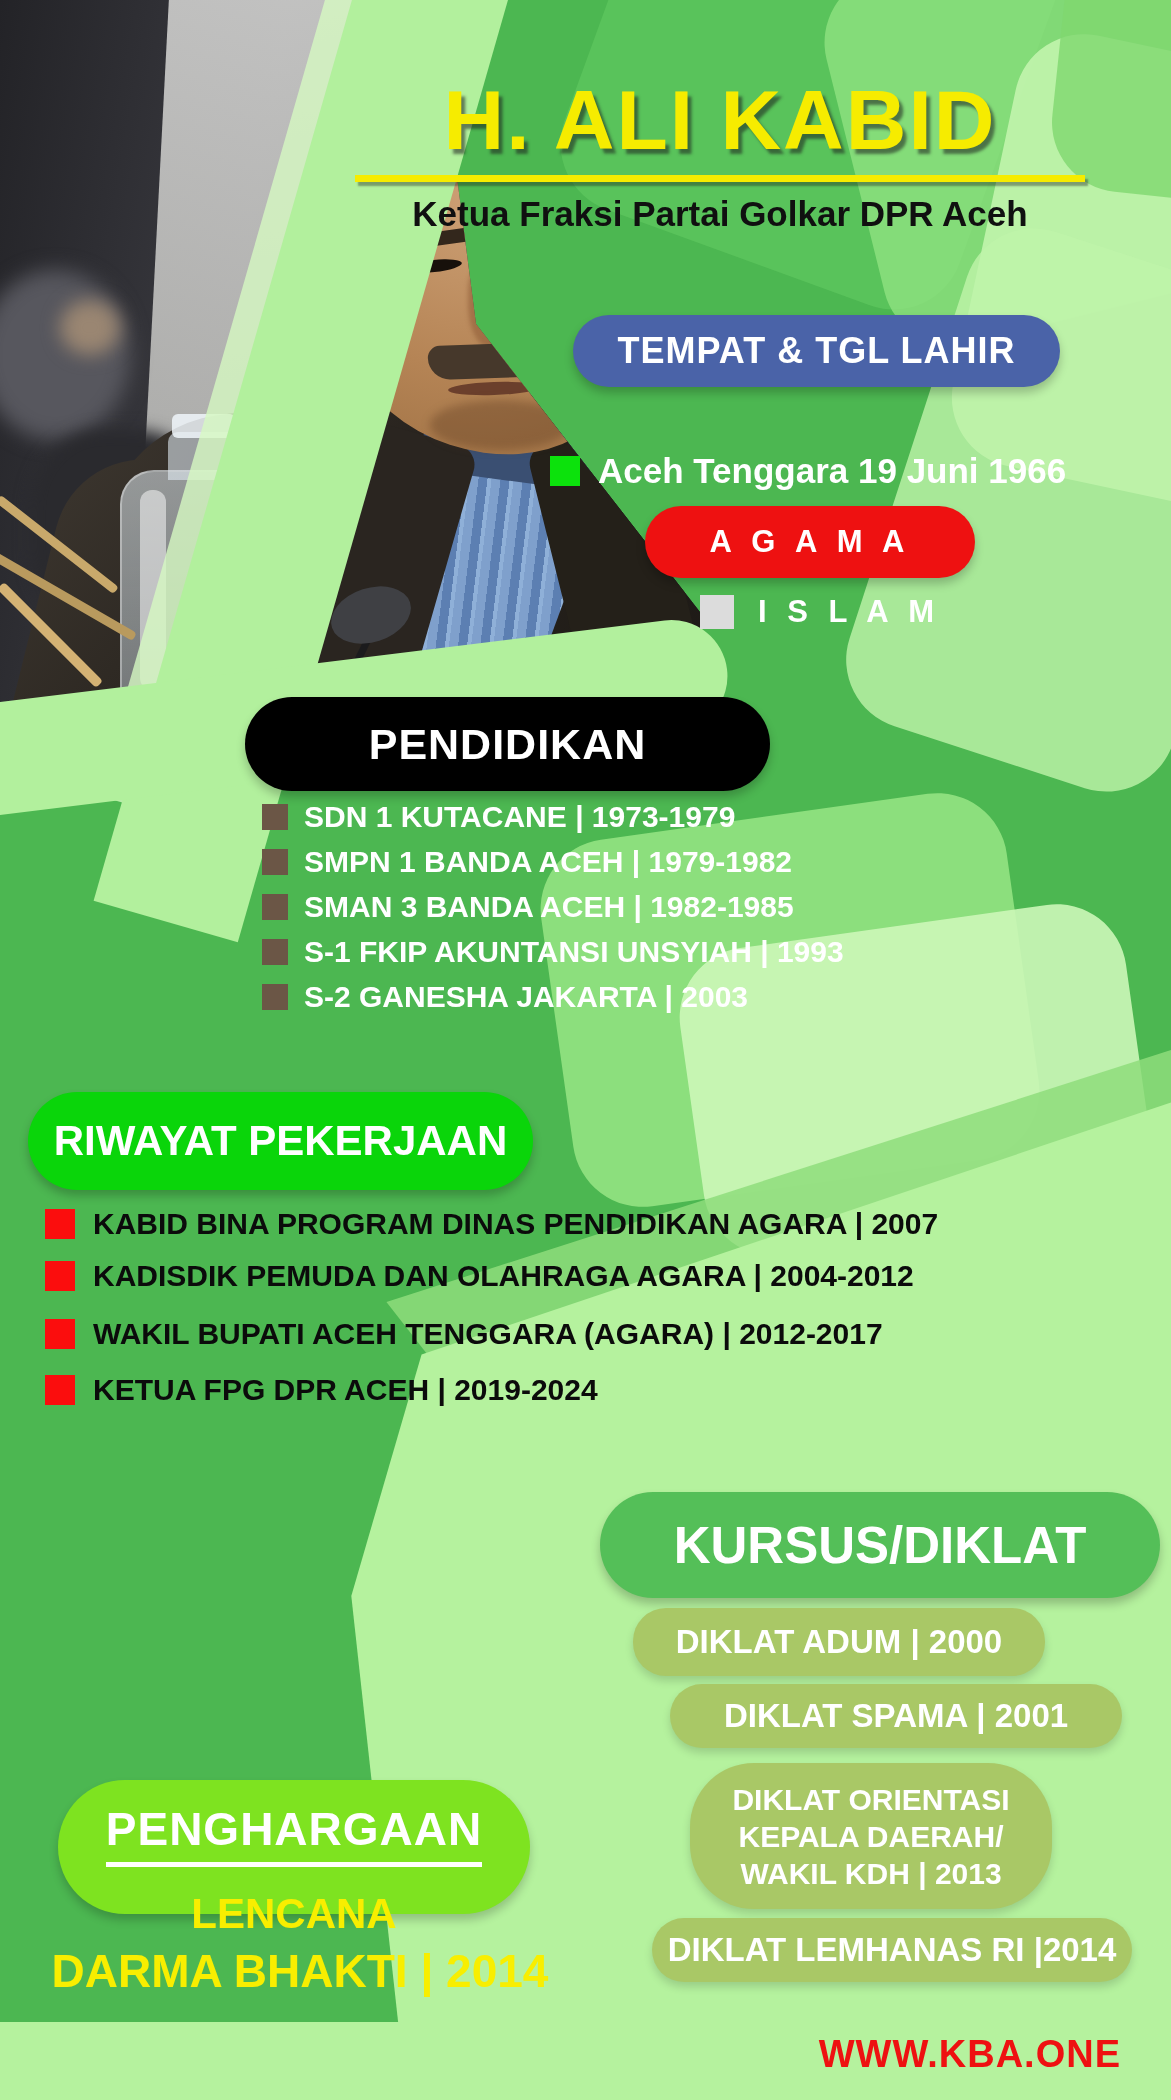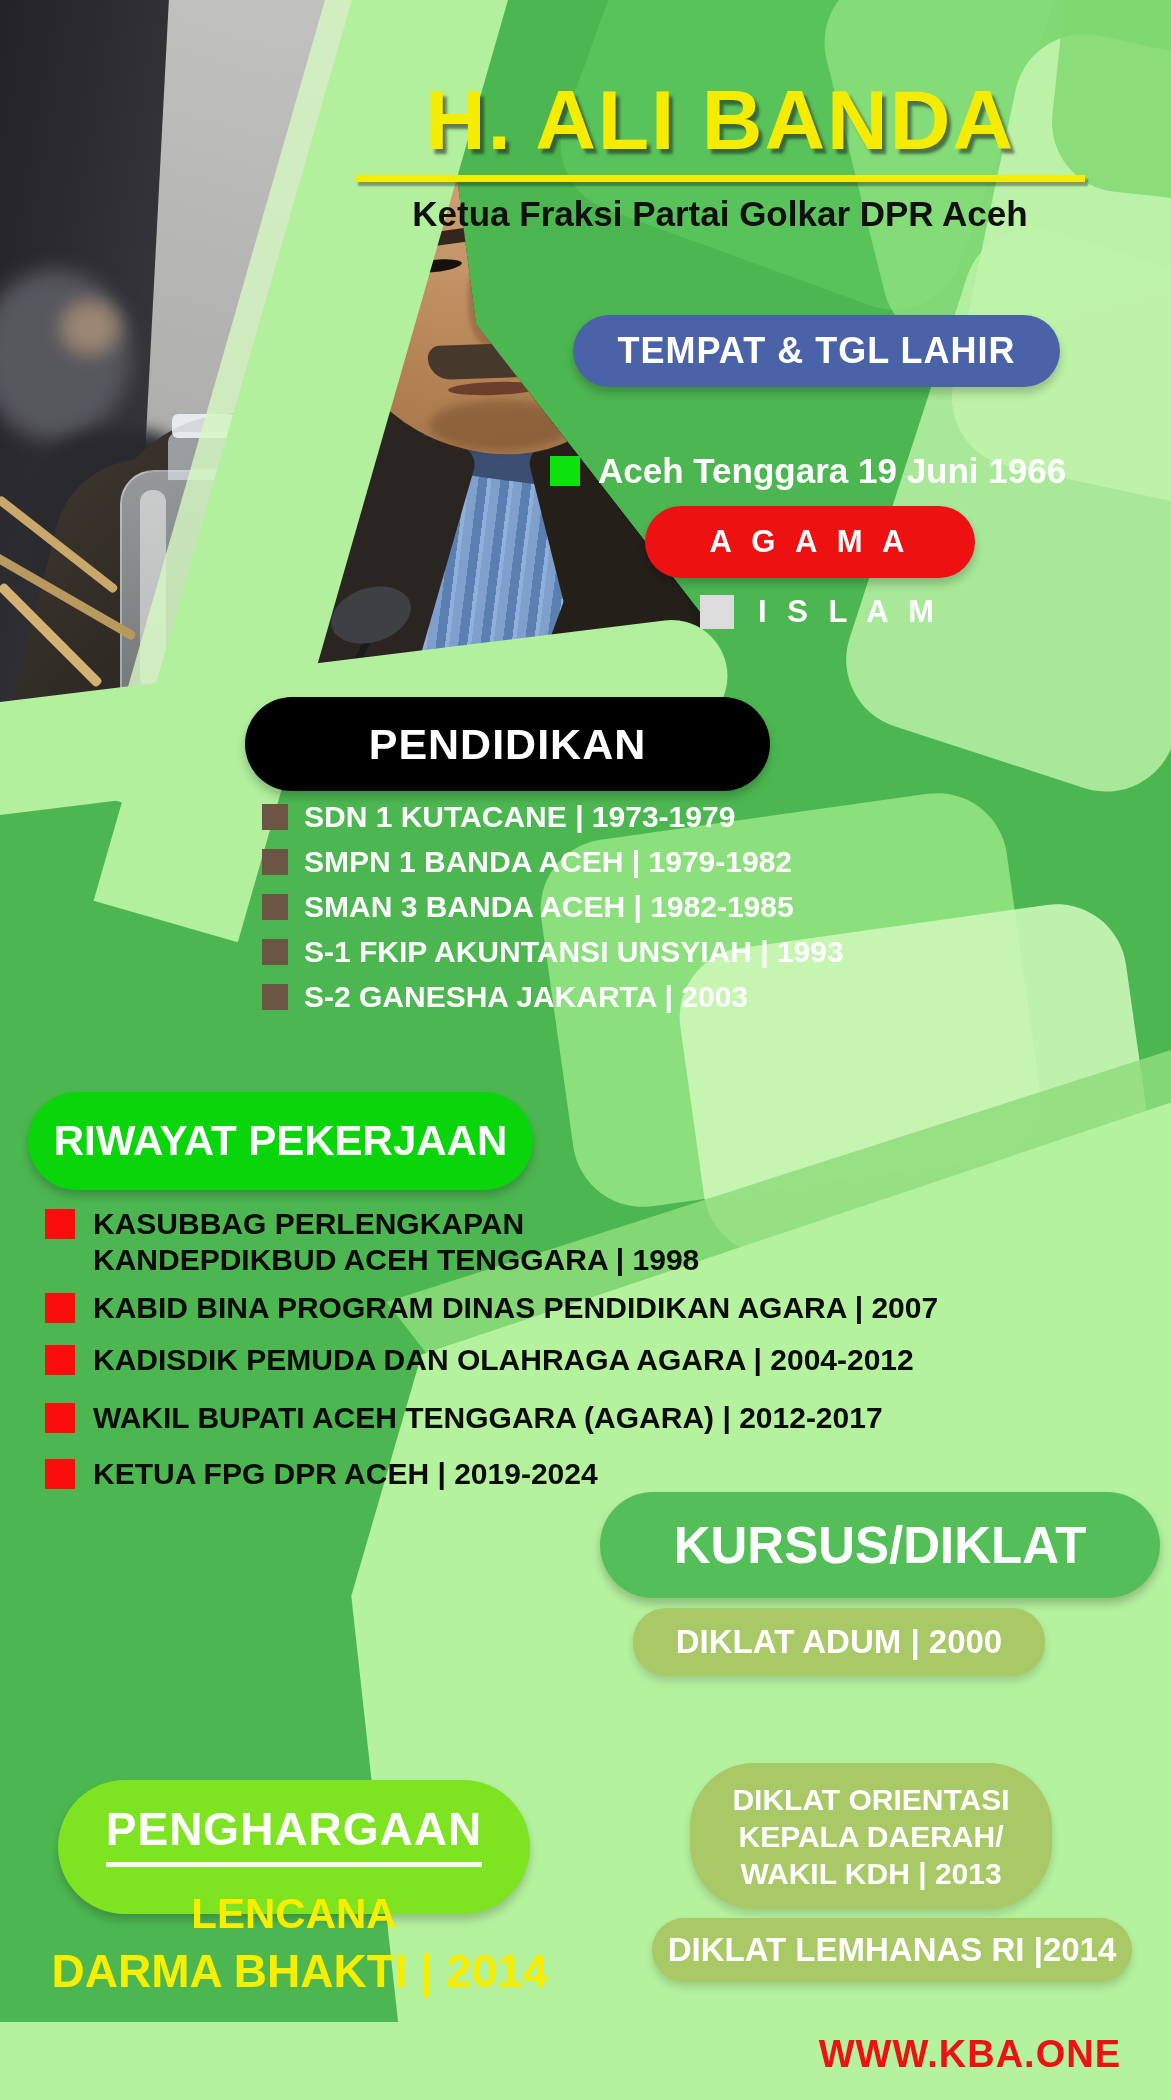--- a/index.html
+++ b/index.html
@@ -171,21 +171,21 @@
     <div class="ph-bottle-shine"></div>
     <div class="ph-stick1"></div>
     <div class="ph-stick2"></div>
     <div class="ph-stick3"></div>
   </div>
   <div class="band2"></div>
   <div class="band1"></div>
   <div class="curve"></div>
 
   <div class="abs z3 titleblock">
-    <div class="name">H. ALI BANDA</div>
+    <div class="name">H. ALI KABID</div>
     <div class="name-underline"></div>
     <div class="subtitle">Ketua Fraksi Partai Golkar DPR Aceh</div>
   </div>
 
   <div class="abs z3 pill birth-pill">
     <span>TEMPAT &amp; TGL LAHIR</span>
   </div>
   <div class="abs z3 row birth-row">
     <span class="sq sq-green"></span>
     <span class="birth-value">Aceh Tenggara 19 Juni 1966</span>
@@ -222,25 +222,20 @@
     <div class="edu-item">
       <span class="sq sq-brown"></span>
       <span class="edu-text">S-2 GANESHA JAKARTA | 2003</span>
     </div>
   </div>
 
   <div class="abs z3 pill work-pill">
     <span>RIWAYAT PEKERJAAN</span>
   </div>
   <div class="abs z3 work-list">
-    <div class="work-item wi1">
-      <span class="sq sq-red"></span>
-      <span class="work-text">KASUBBAG PERLENGKAPAN
-KANDEPDIKBUD ACEH TENGGARA | 1998</span>
-    </div>
     <div class="work-item wi2">
       <span class="sq sq-red"></span>
       <span class="work-text">KABID BINA PROGRAM DINAS PENDIDIKAN AGARA | 2007</span>
     </div>
     <div class="work-item wi3">
       <span class="sq sq-red"></span>
       <span class="work-text">KADISDIK PEMUDA DAN OLAHRAGA AGARA | 2004-2012</span>
     </div>
     <div class="work-item wi4">
       <span class="sq sq-red"></span>
@@ -249,20 +244,21 @@
     <div class="work-item">
       <span class="sq sq-red"></span>
       <span class="work-text">KETUA FPG DPR ACEH | 2019-2024</span>
     </div>
   </div>
 
   <div class="abs z3 pill courses-pill">
     <span>KURSUS/DIKLAT</span>
   </div>
   <div class="abs z3 course c1">DIKLAT ADUM | 2000</div>
+  <div class="abs z3 course c2">DIKLAT SPAMA | 2001</div>
   <div class="abs z3 course c3">DIKLAT ORIENTASI
 KEPALA DAERAH/
 WAKIL KDH | 2013</div>
   <div class="abs z3 course c4">DIKLAT LEMHANAS RI |2014</div>
 
   <div class="abs z3 award-pill">
     <span class="award-title">PENGHARGAAN</span>
   </div>
   <div class="abs z3 award-line1">LENCANA</div>
   <div class="abs z3 award-line2">DARMA BHAKTI | 2014</div>

